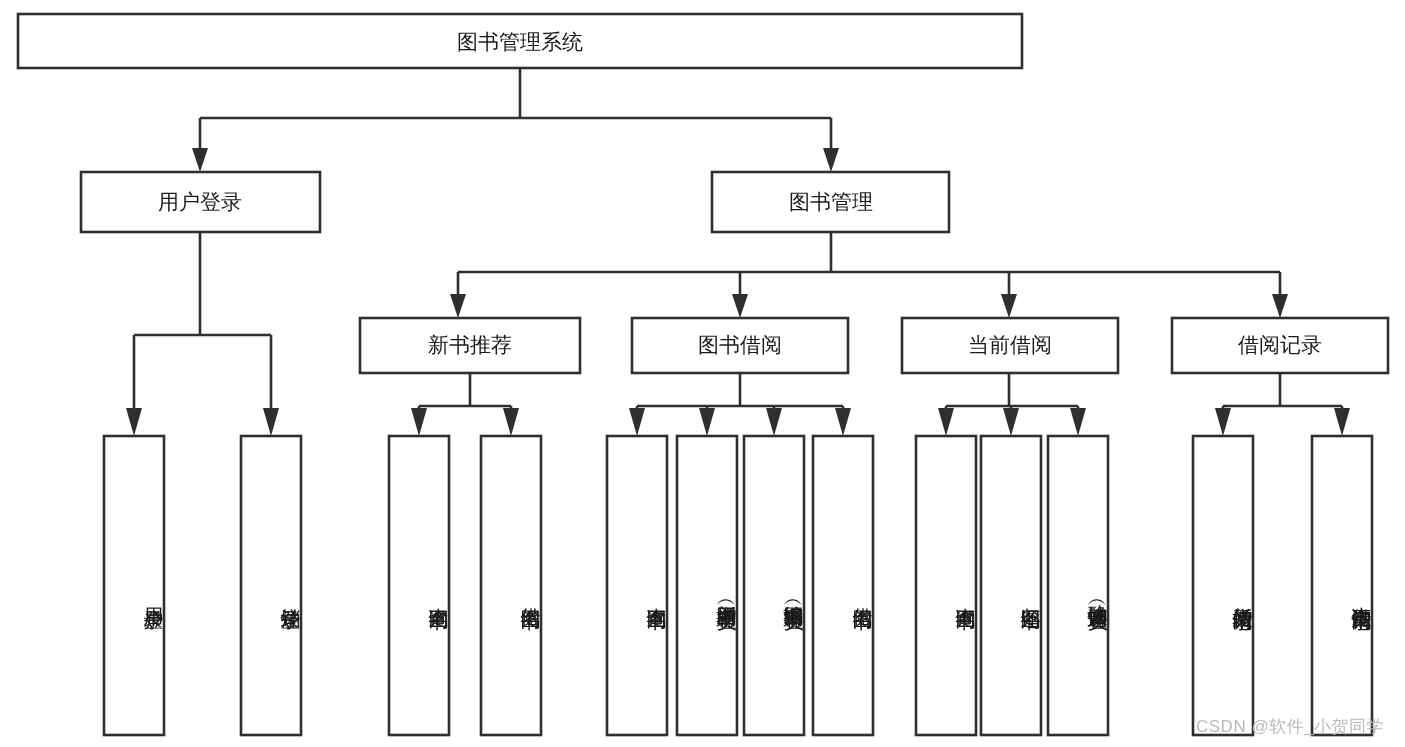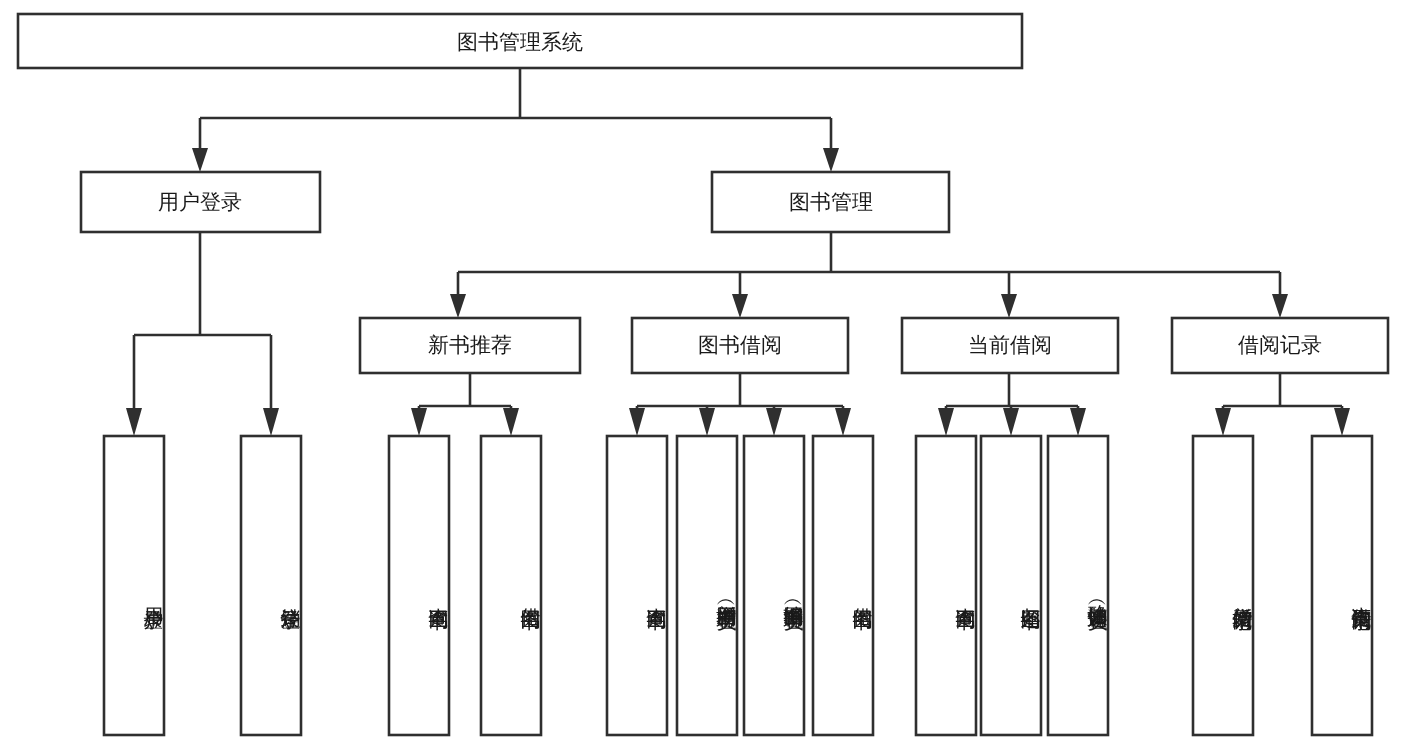--- a/index.html
+++ b/index.html
@@ -197,14 +197,15 @@
   <div class="node-label-v" style="left: 607px; top: 436px; width: 60px; height: 299px; align-items: flex-start; padding-top: 8px;">查询图书</div>
   <div class="node-label-v" style="left: 677px; top: 436px; width: 60px; height: 299px; align-items: flex-start; padding-top: 8px;">新增图书（管理员）</div>
   <div class="node-label-v" style="left: 744px; top: 436px; width: 60px; height: 299px; align-items: flex-start; padding-top: 8px;">编辑图书（管理员）</div>
   <div class="node-label-v" style="left: 813px; top: 436px; width: 60px; height: 299px; align-items: flex-start; padding-top: 8px;">借阅图书</div>
   <div class="node-label-v" style="left: 916px; top: 436px; width: 60px; height: 299px; align-items: flex-start; padding-top: 8px;">查询图书</div>
   <div class="node-label-v" style="left: 981px; top: 436px; width: 60px; height: 299px; align-items: flex-start; padding-top: 8px;">归还图书</div>
   <div class="node-label-v" style="left: 1048px; top: 436px; width: 60px; height: 299px; align-items: flex-start; padding-top: 8px;">确认归还（管理员）</div>
   <div class="node-label-v" style="left: 1193px; top: 436px; width: 60px; height: 299px; align-items: flex-start; padding-top: 8px;">新增借阅记录</div>
   <div class="node-label-v" style="left: 1312px; top: 436px; width: 60px; height: 299px; align-items: flex-start; padding-top: 8px;">查询借阅记录</div>
 
+  <div class="watermark" style="left:1196px; top:715px;">CSDN @软件_小贺同学</div>
 
 </div>
 
 </body></html>

